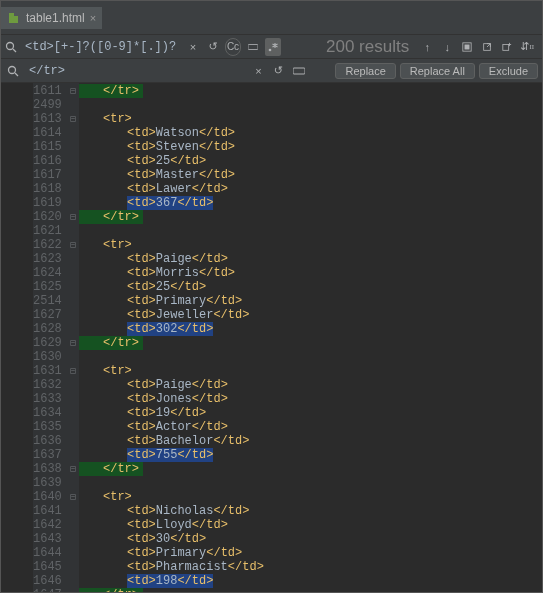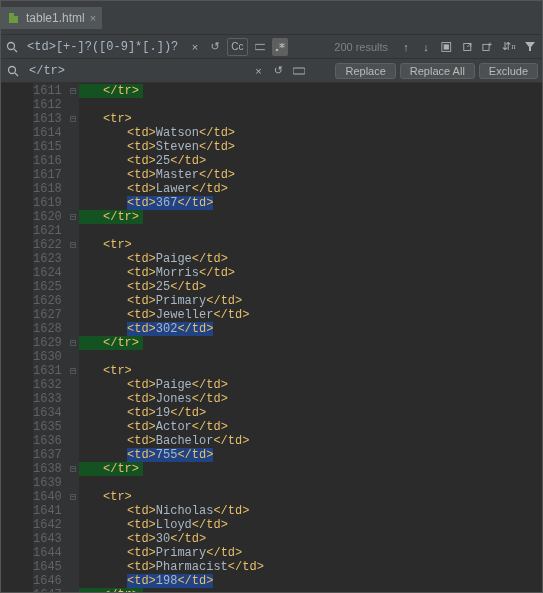--- a/index.html
+++ b/index.html
@@ -62,31 +62,31 @@
   .toolbar-btn {
     min-width: 16px; height: 18px;
     display: inline-flex; align-items: center; justify-content: center;
     color: #afb1b3;
     padding: 0 3px;
     font-size: 11px;
     cursor: pointer;
   }
   .toolbar-btn.boxed {
     border: 1px solid #5e6060;
-    border-radius: 2px;
+    border-radius: 8px;
     padding: 0 4px;
     font-size: 10px;
   }
   .toolbar-btn.active {
     background: #5e6060;
     border-radius: 2px;
   }
   .result-count {
     color: #808080;
-    font-size: 11px;
+    font-size: 17px;
     padding: 0 6px;
     white-space: nowrap;
     margin-left: 31px;
   }
   .action-btn {
     background: #4c5052;
     border: 1px solid #5e6060;
     border-radius: 3px;
     color: #bbb;
     font-size: 11px;
@@ -230,35 +230,35 @@
   <div class="right-group">
     <button class="action-btn">Replace</button>
     <button class="action-btn">Replace All</button>
     <button class="action-btn">Exclude</button>
   </div>
 </div>
 
 <div class="editor">
   <div class="gutter" id="gutter">
       <div>1611</div>
-      <div>1612</div>
+      <div>2499</div>
       <div>1613</div>
       <div>1614</div>
       <div>1615</div>
       <div>1616</div>
       <div>1617</div>
       <div>1618</div>
       <div>1619</div>
       <div>1620</div>
       <div>1621</div>
       <div>1622</div>
       <div>1623</div>
       <div>1624</div>
       <div>1625</div>
-      <div>1626</div>
+      <div>2514</div>
       <div>1627</div>
       <div>1628</div>
       <div>1629</div>
       <div>1630</div>
       <div>1631</div>
       <div>1632</div>
       <div>1633</div>
       <div>1634</div>
       <div>1635</div>
       <div>1636</div>

